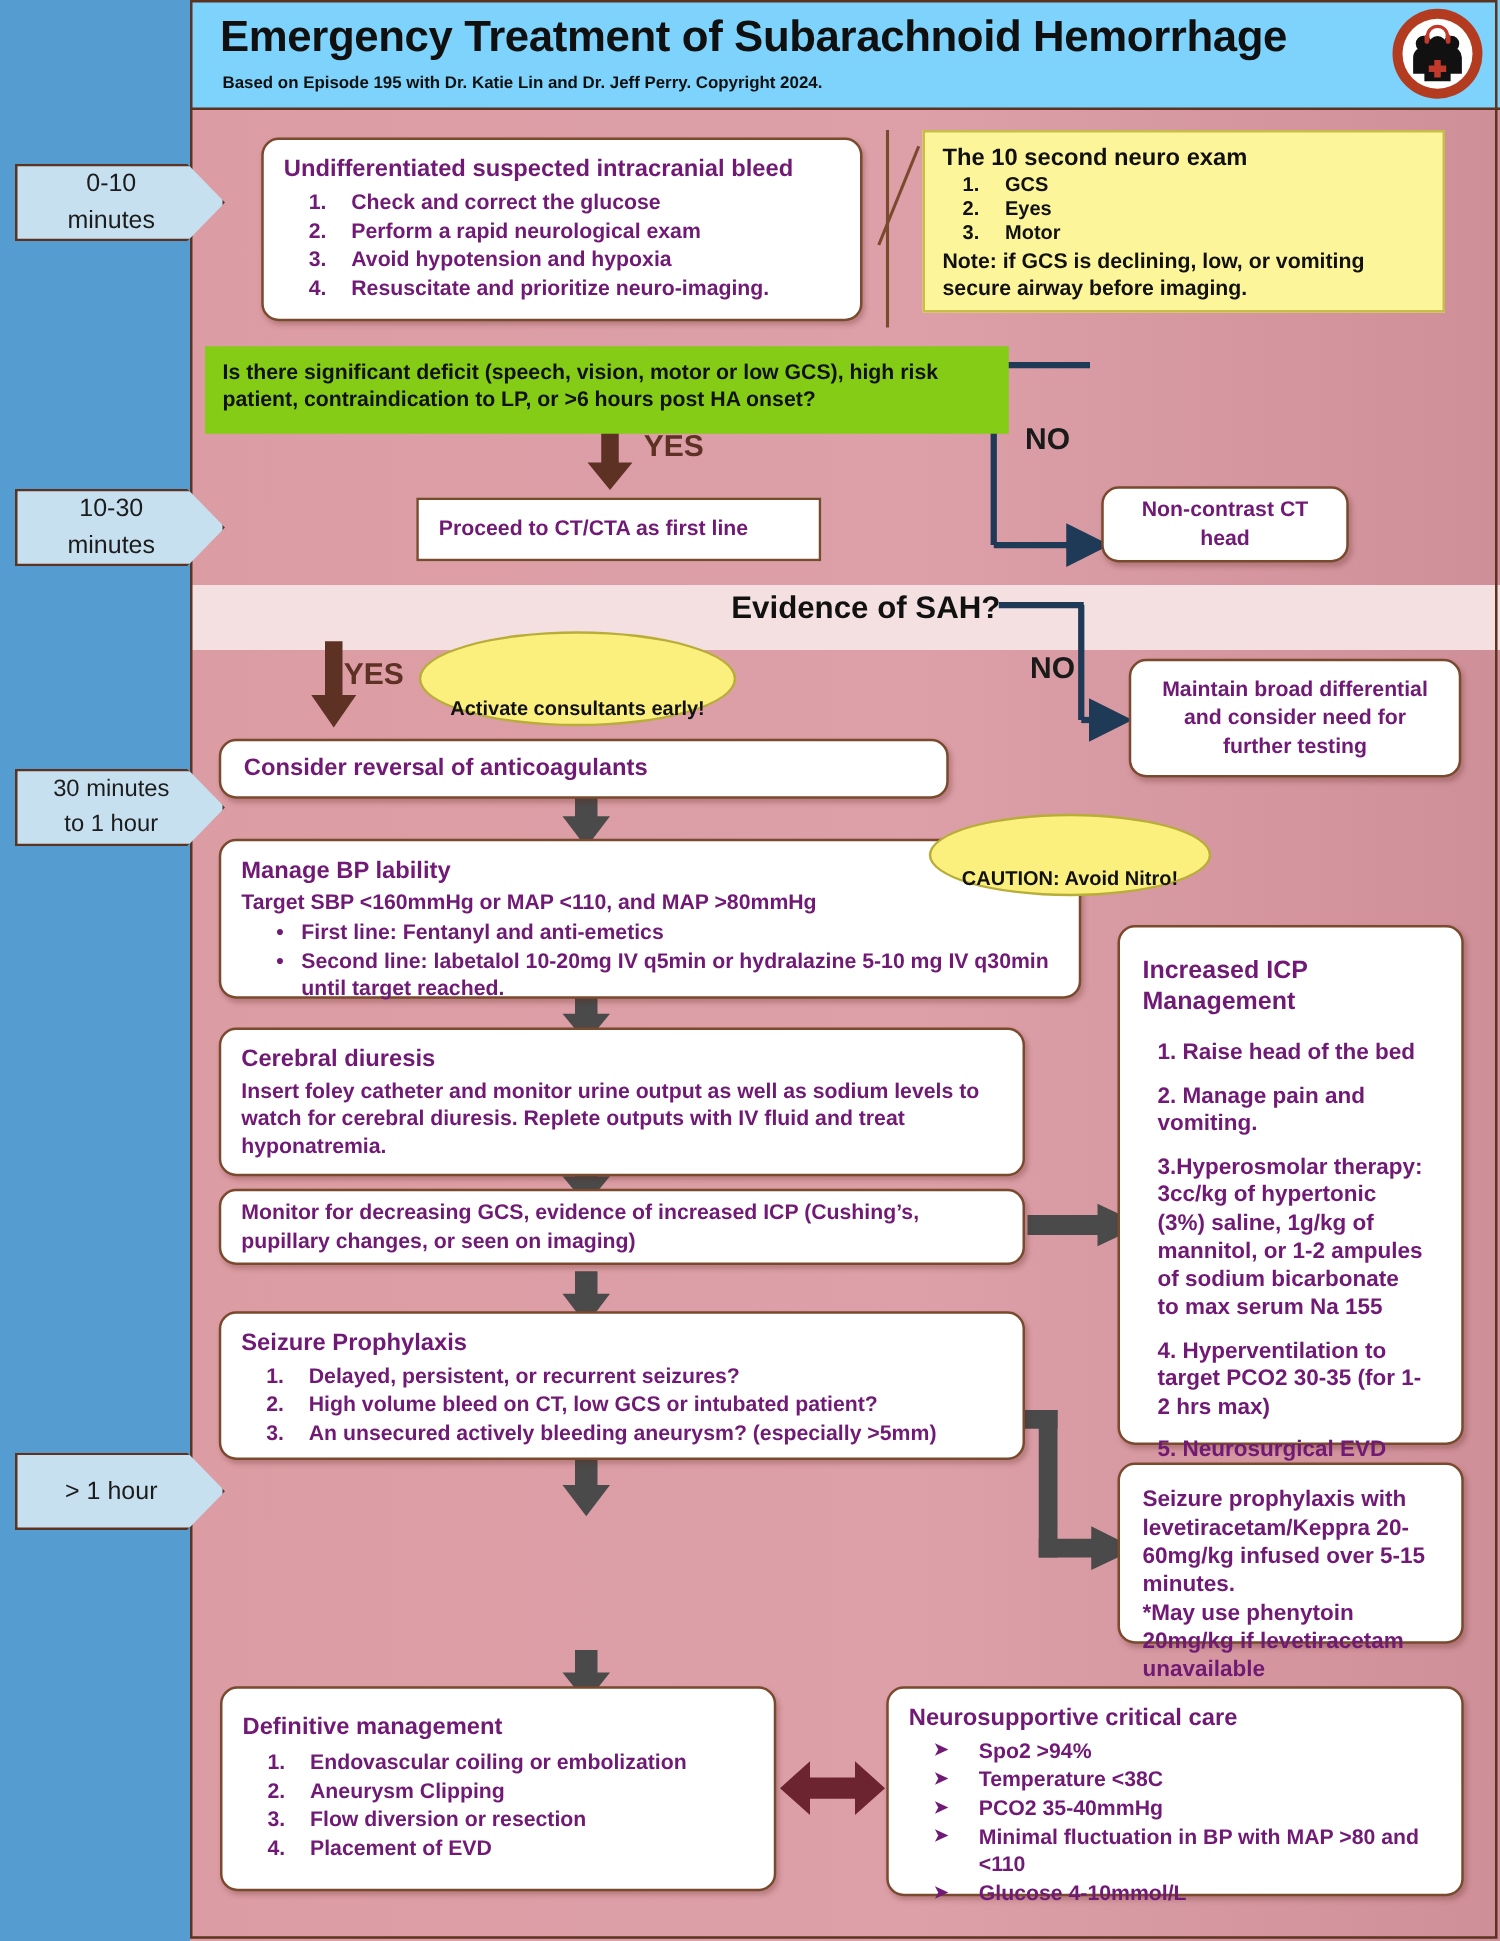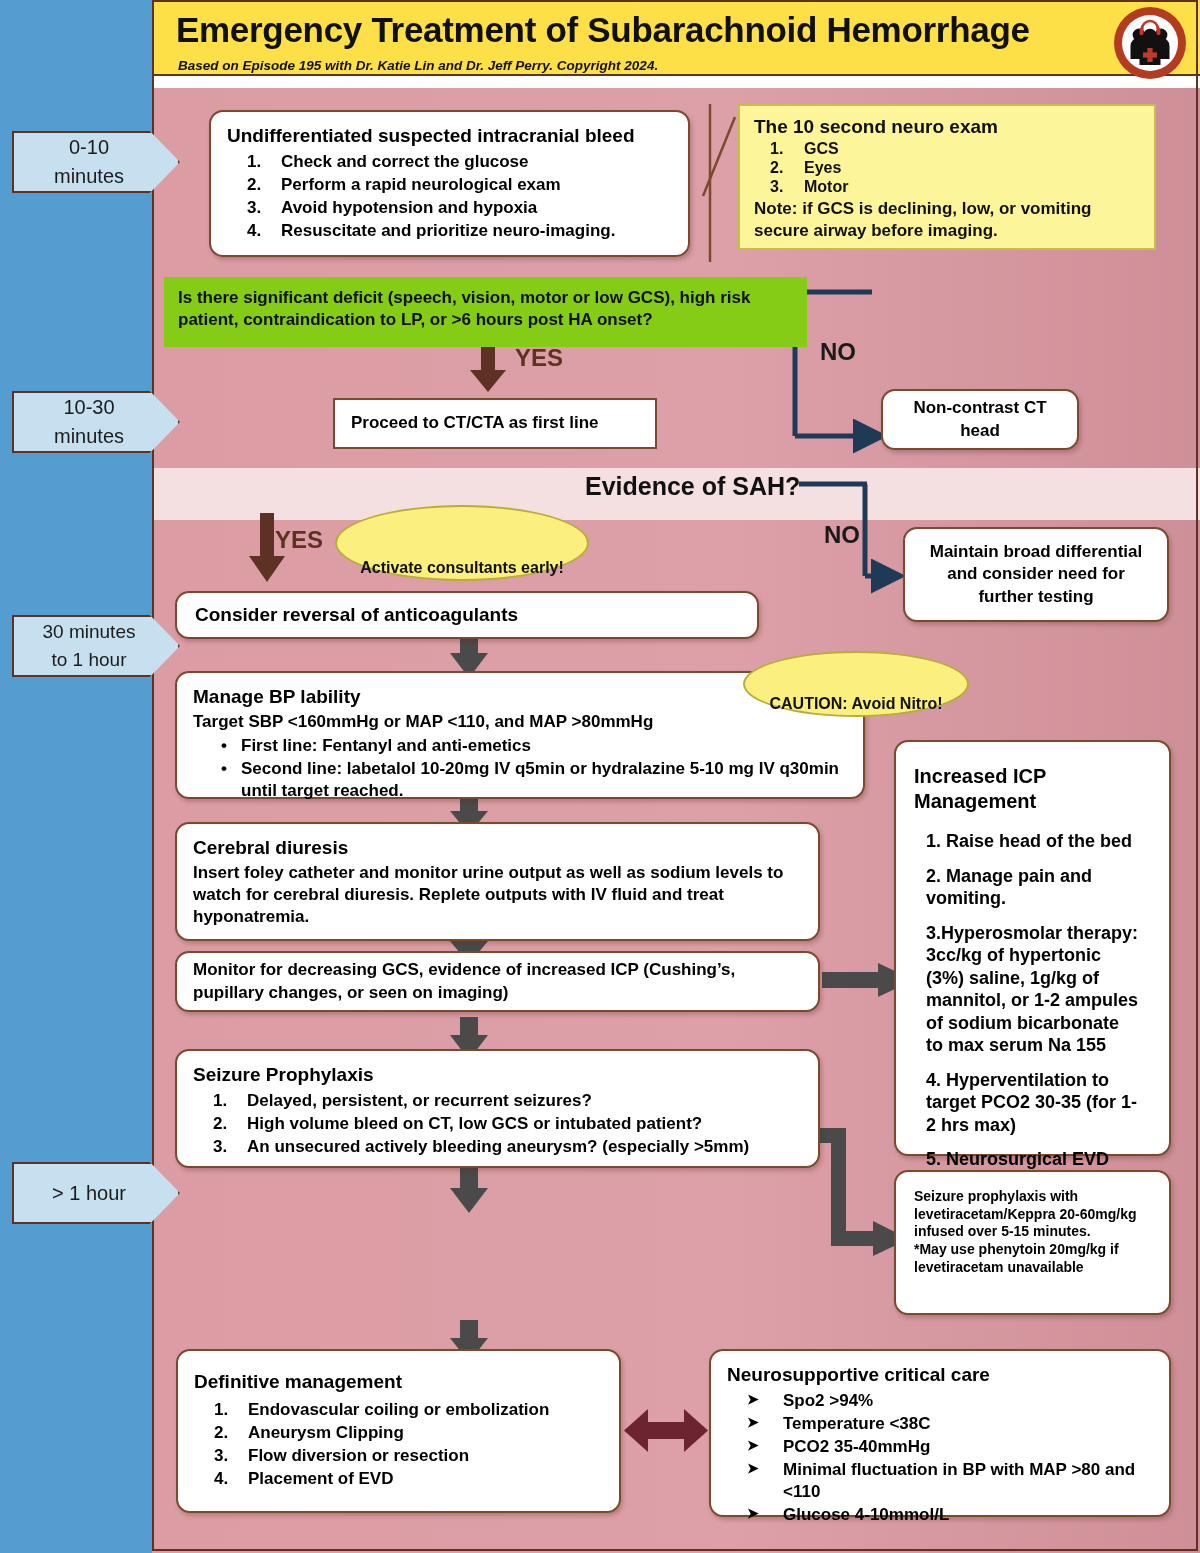--- a/index.html
+++ b/index.html
@@ -13,43 +13,43 @@
 
   
   .bg-blue{position:absolute;left:0;top:0;width:152px;height:1553px;background:#559cd0;}
   .bg-pink{position:absolute;left:152px;top:88px;width:1048px;height:1465px;
            background:linear-gradient(90deg,#dc9ca4 0%,#dda0a8 55%,#cf8f98 100%);}
   .bg-band{position:absolute;left:152px;top:468px;width:1048px;height:52px;background:#f4e0e1;}
   .bg-outline{position:absolute;left:152px;top:0;width:1046px;height:1551px;
               border:2px solid #5b3320;box-sizing:border-box;pointer-events:none;}
 
   
-  .header{position:absolute;left:152px;top:0;width:1048px;height:76px;
-          background:#fde047;border-bottom:2px solid #5b3320;box-sizing:border-box;}
+  .header{position:absolute;left:152px;top:0;width:1048px;height:88px;
+          background:#7dd3fc;border-bottom:2px solid #5b3320;box-sizing:border-box;}
   .header-title{position:absolute;left:24px;top:10px;width:900px;
       font-size:35px;font-weight:bold;color:#101010;letter-spacing:-0.3px;
       font-family:"Liberation Sans", sans-serif;}
   .header-sub{position:absolute;left:26px;top:58px;width:800px;
-      font-size:13.5px;font-weight:bold;font-style:italic;color:#111;}
+      font-size:13.5px;font-weight:bold;color:#111;}
   .logo{position:absolute;right:14px;top:7px;width:72px;height:72px;border-radius:50%;
         background:#b33b20;display:flex;align-items:center;justify-content:center;}
   .logo-inner{width:56px;height:56px;border-radius:50%;background:#fff;position:relative;}
 
   
   .chev{position:absolute;background:#c6e0f0;border:2px solid #5b3320;
         box-sizing:border-box;display:flex;align-items:center;justify-content:center;
         text-align:center;font-size:20px;color:#1c1c1c;line-height:1.45;
         clip-path:polygon(0 0, 82% 0, 100% 50%, 82% 100%, 0 100%);
         padding-right:14px;z-index:6;}
 
   
   .box{position:absolute;background:#ffffff;border:2px solid #7a4a2e;
        border-radius:14px;box-sizing:border-box;z-index:5;
        box-shadow:2px 3px 4px rgba(90,40,30,.28);
-       color:#000000;font-size:17px;line-height:1.3;}
+       color:#701a75;font-size:17px;line-height:1.3;}
   .box-sq{border-radius:0;box-shadow:none;border:2px solid #7a4a2e;}
   .box-pad{padding:12px 16px;}
   .b-title{font-weight:bold;font-size:19px;display:block;margin-bottom:1px;}
   .plain{font-weight:bold;}
   ol.num{margin:2px 0 0 0;padding-left:54px;list-style:none;counter-reset:n;}
   ol.num>li{counter-increment:n;position:relative;font-weight:bold;margin:1px 0;}
   ol.num>li:before{content:counter(n) ".";position:absolute;left:-34px;width:26px;text-align:left;}
   ul.dot{margin:2px 0 0 0;padding-left:48px;list-style:none;}
   ul.dot>li{position:relative;font-weight:bold;margin:1px 0;}
   ul.dot>li:before{content:"\2022";position:absolute;left:-20px;}
@@ -282,21 +282,21 @@
 
   <div class="box box-pad" style="left:175px;top:1049px;width:645px;height:119px;">
     <span class="b-title">Seizure Prophylaxis</span>
     <ol class="num">
       <li>Delayed, persistent, or recurrent seizures?</li>
       <li>High volume bleed on CT, low GCS or intubated patient?</li>
       <li>An unsecured actively bleeding aneurysm?  (especially &gt;5mm)</li>
     </ol>
   </div>
 
-  <div class="box box-pad" style="left:894px;top:1170px;width:277px;height:145px;font-size:14px;line-height:1.26;padding:16px 18px;">
+  <div class="box box-pad" style="left:894px;top:1170px;width:277px;height:145px;font-size:18px;line-height:1.26;padding:16px 18px;">
     <div class="plain">Seizure prophylaxis with levetiracetam/Keppra 20-60mg/kg infused over 5-15 minutes.</div>
     <div class="plain">*May use phenytoin 20mg/kg if levetiracetam unavailable</div>
   </div>
 
 
   <div class="box box-pad" style="left:176px;top:1349px;width:445px;height:164px;display:flex;flex-direction:column;justify-content:center;">
     <span class="b-title">Definitive management</span>
     <ol class="num">
       <li>Endovascular coiling or embolization</li>
       <li>Aneurysm Clipping</li>

